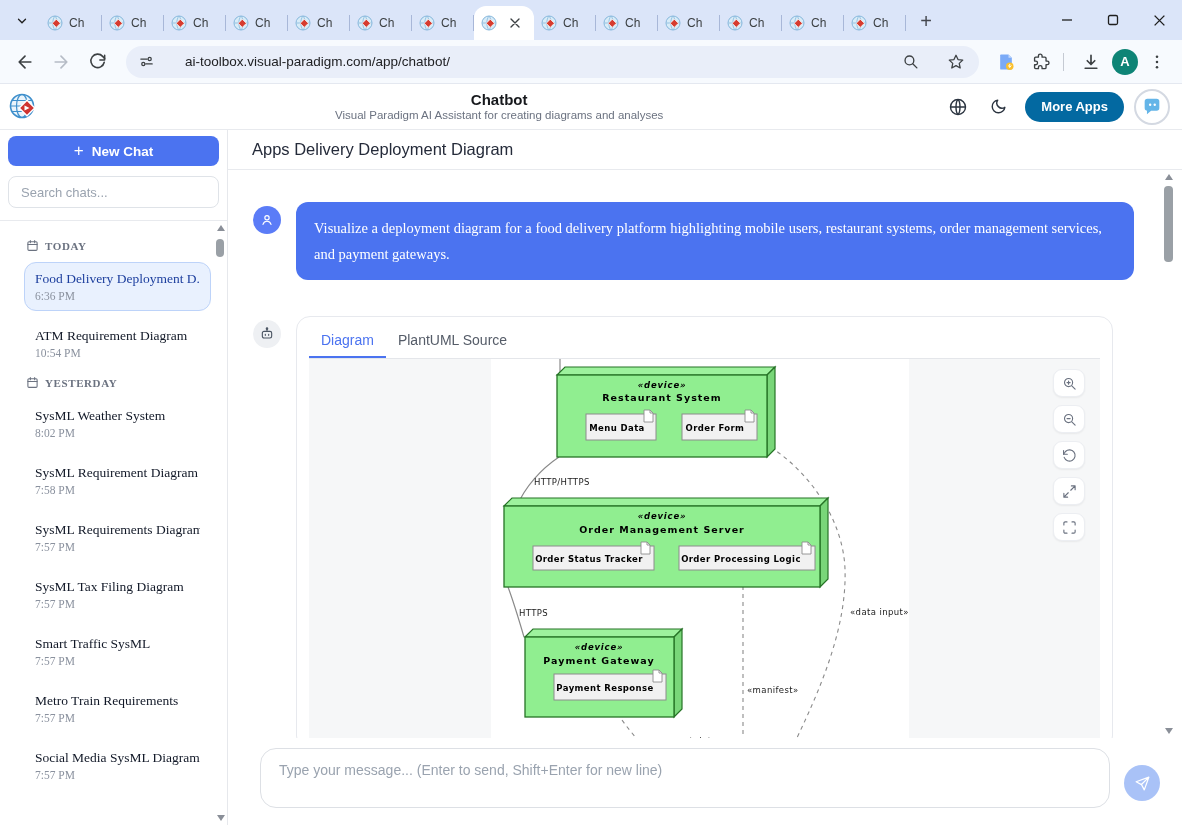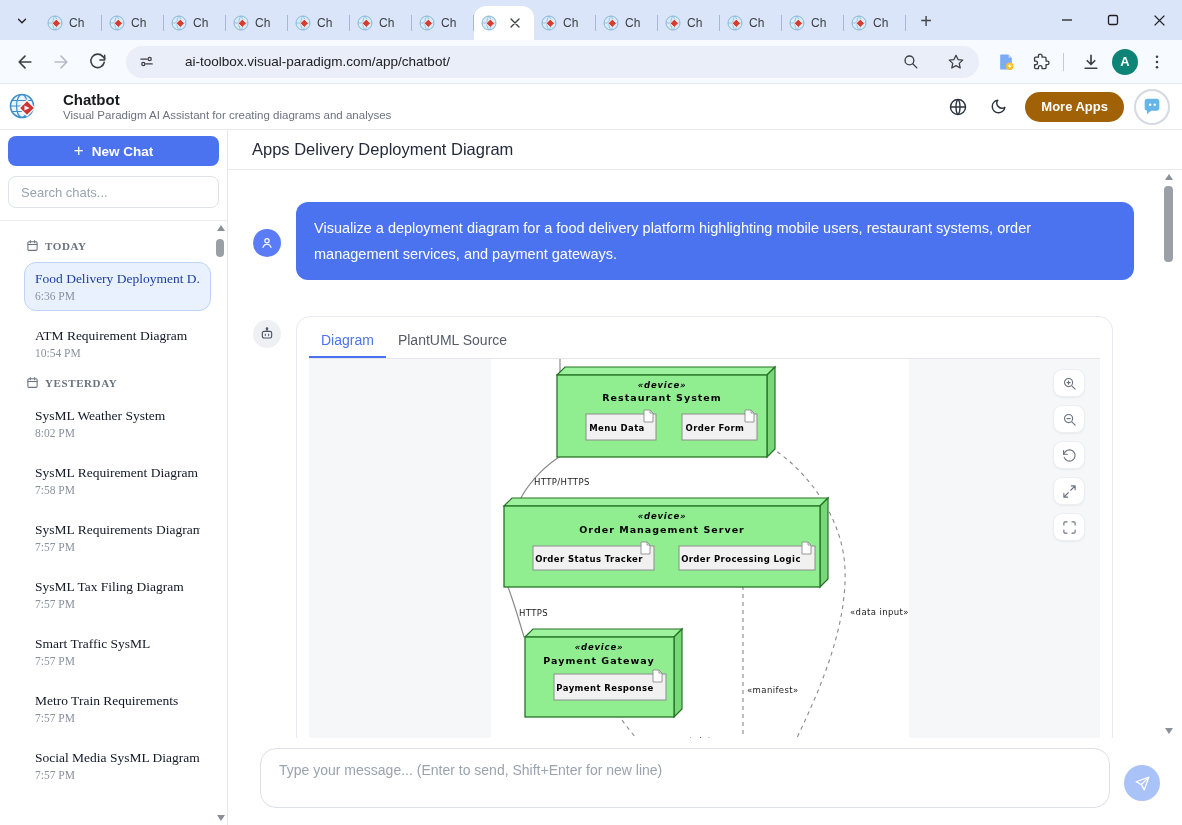--- a/index.html
+++ b/index.html
@@ -28,25 +28,25 @@
   .omnibox .url { font-size:13.5px; color:#202124; flex:1; margin-left:10px; white-space:nowrap; overflow:hidden; }
   .obicon { width:26px; height:26px; display:flex; align-items:center; justify-content:center; border-radius:50%; cursor:pointer; flex:none; }
   .tb-right { display:flex; align-items:center; flex:none; }
   .tbicon { width:30px; height:30px; display:flex; align-items:center; justify-content:center; border-radius:50%; cursor:pointer; margin-left:4px; }
   .tb-divider { width:1px; height:18px; background:#c5cad3; margin:0 8px; }
   .avatar-a { width:26px; height:26px; border-radius:50%; background:#0e8476; color:#fff; font-size:13px; font-weight:bold; display:flex; align-items:center; justify-content:center; cursor:pointer; margin-left:6px; }
 
   
   .appheader { height:46px; background:#fff; border-bottom:1px solid #e8eaee; display:flex; align-items:center; padding:0 12px 0 8px; flex:none; }
   .applogo { width:32px; height:32px; flex:none; }
-  .apptitles { margin-left:23px; flex:1; min-width:0; }
+  .apptitles { margin-left:23px; flex:1; min-width:0;text-align:center; }
   .apptitle { font-size:15px; font-weight:bold; color:#17191d; line-height:17px; }
   .appsub { font-size:11.5px; color:#6b7280; line-height:14px; }
   .hicon { width:34px; height:34px; display:flex; align-items:center; justify-content:center; border-radius:50%; cursor:pointer; margin-left:6px; }
-  .moreapps { height:30px; padding:0 16px; margin-left:10px; background:#a16207; color:#fff; border:none; border-radius:16px; font-size:13px; font-weight:bold; cursor:pointer; font-family:inherit; }
+  .moreapps { height:30px; padding:0 16px; margin-left:10px; background:#0369a1; color:#fff; border:none; border-radius:16px; font-size:13px; font-weight:bold; cursor:pointer; font-family:inherit; }
   .assist-circle { width:36px; height:36px; border:2px solid #d4d9e2; border-radius:50%; margin-left:10px; display:flex; align-items:center; justify-content:center; cursor:pointer; background:#fff; }
 
   
   .content { flex:1; display:flex; min-height:0; }
   .sidebar { width:228px; flex:none; border-right:1px solid #e6e8ec; display:flex; flex-direction:column; background:#fff; }
   .sb-head { height:42px; display:flex; align-items:center; justify-content:space-between; padding:0 12px; flex:none; }
   .sb-title { font-size:15px; font-weight:bold; color:#1f2430; }
   .sb-collapse { width:24px; height:24px; display:flex; align-items:center; justify-content:center; cursor:pointer; }
   .newchat { margin:6px 8px 0 8px; height:30px; background:#4b73f0; color:#fff; border:none; border-radius:8px; font-size:13.5px; font-weight:bold; cursor:pointer; display:flex; align-items:center; justify-content:center; gap:8px; font-family:inherit; flex:none; }
   .newchat .plus { font-size:17px; font-weight:normal; }
@@ -65,21 +65,21 @@
   .vscroll { position:absolute; width:12px; }
   .vs-up, .vs-down { position:absolute; left:2px; width:8px; height:8px; }
   .vs-up { top:2px; border-left:4px solid transparent; border-right:4px solid transparent; border-bottom:6px solid #8a8f98; width:0; }
   .vs-down { bottom:2px; border-left:4px solid transparent; border-right:4px solid transparent; border-top:6px solid #8a8f98; width:0; }
   .vs-thumb { position:absolute; left:1px; width:8px; background:#9aa0a6; border-radius:4px; }
 
   .main { flex:1; display:flex; flex-direction:column; min-width:0; }
   .main-title { height:40px; border-bottom:1px solid #e8eaee; display:flex; align-items:center; padding:0 24px; font-size:16.5px; font-weight:500; color:#252b3a; flex:none; }
   .chatarea { flex:1; position:relative; overflow:hidden; padding:32px 36px 0 25px; }
 
-  .msg-row { display:flex; align-items:center; }
+  .msg-row { display:flex; align-items:flex-start;font-family:Liberation Serif, serif; }
   .uavatar { width:28px; height:28px; border-radius:50%; background:#5b7cf7; flex:none; display:flex; align-items:center; justify-content:center; margin-right:15px; margin-top:4px; }
   .bubble { background:#4b73f0; color:#fff; border-radius:12px; padding:13px 18px; font-size:14.5px; line-height:26px; flex:1; margin-right:12px; }
 
   .bot-row { display:flex; align-items:flex-start; margin-top:36px; }
   .bavatar { width:28px; height:28px; border-radius:50%; background:#eef0f3; flex:none; display:flex; align-items:center; justify-content:center; margin-right:15px; margin-top:4px; }
   .dcard { flex:1; border:1px solid #e7e9ee; border-radius:14px; background:#fff; overflow:hidden; margin-right:33px; }
   .dtabs { display:flex; padding:15px 12px 0 12px; }
   .dtab { font-size:14px; padding:0 12px 10px 12px; cursor:pointer; color:#555c68; position:relative; }
   .dtab.active { color:#4b73f0; font-weight:500; }
   .dtab.active::after { content:""; position:absolute; left:0; right:0; bottom:0; height:2px; background:#4b73f0; }

